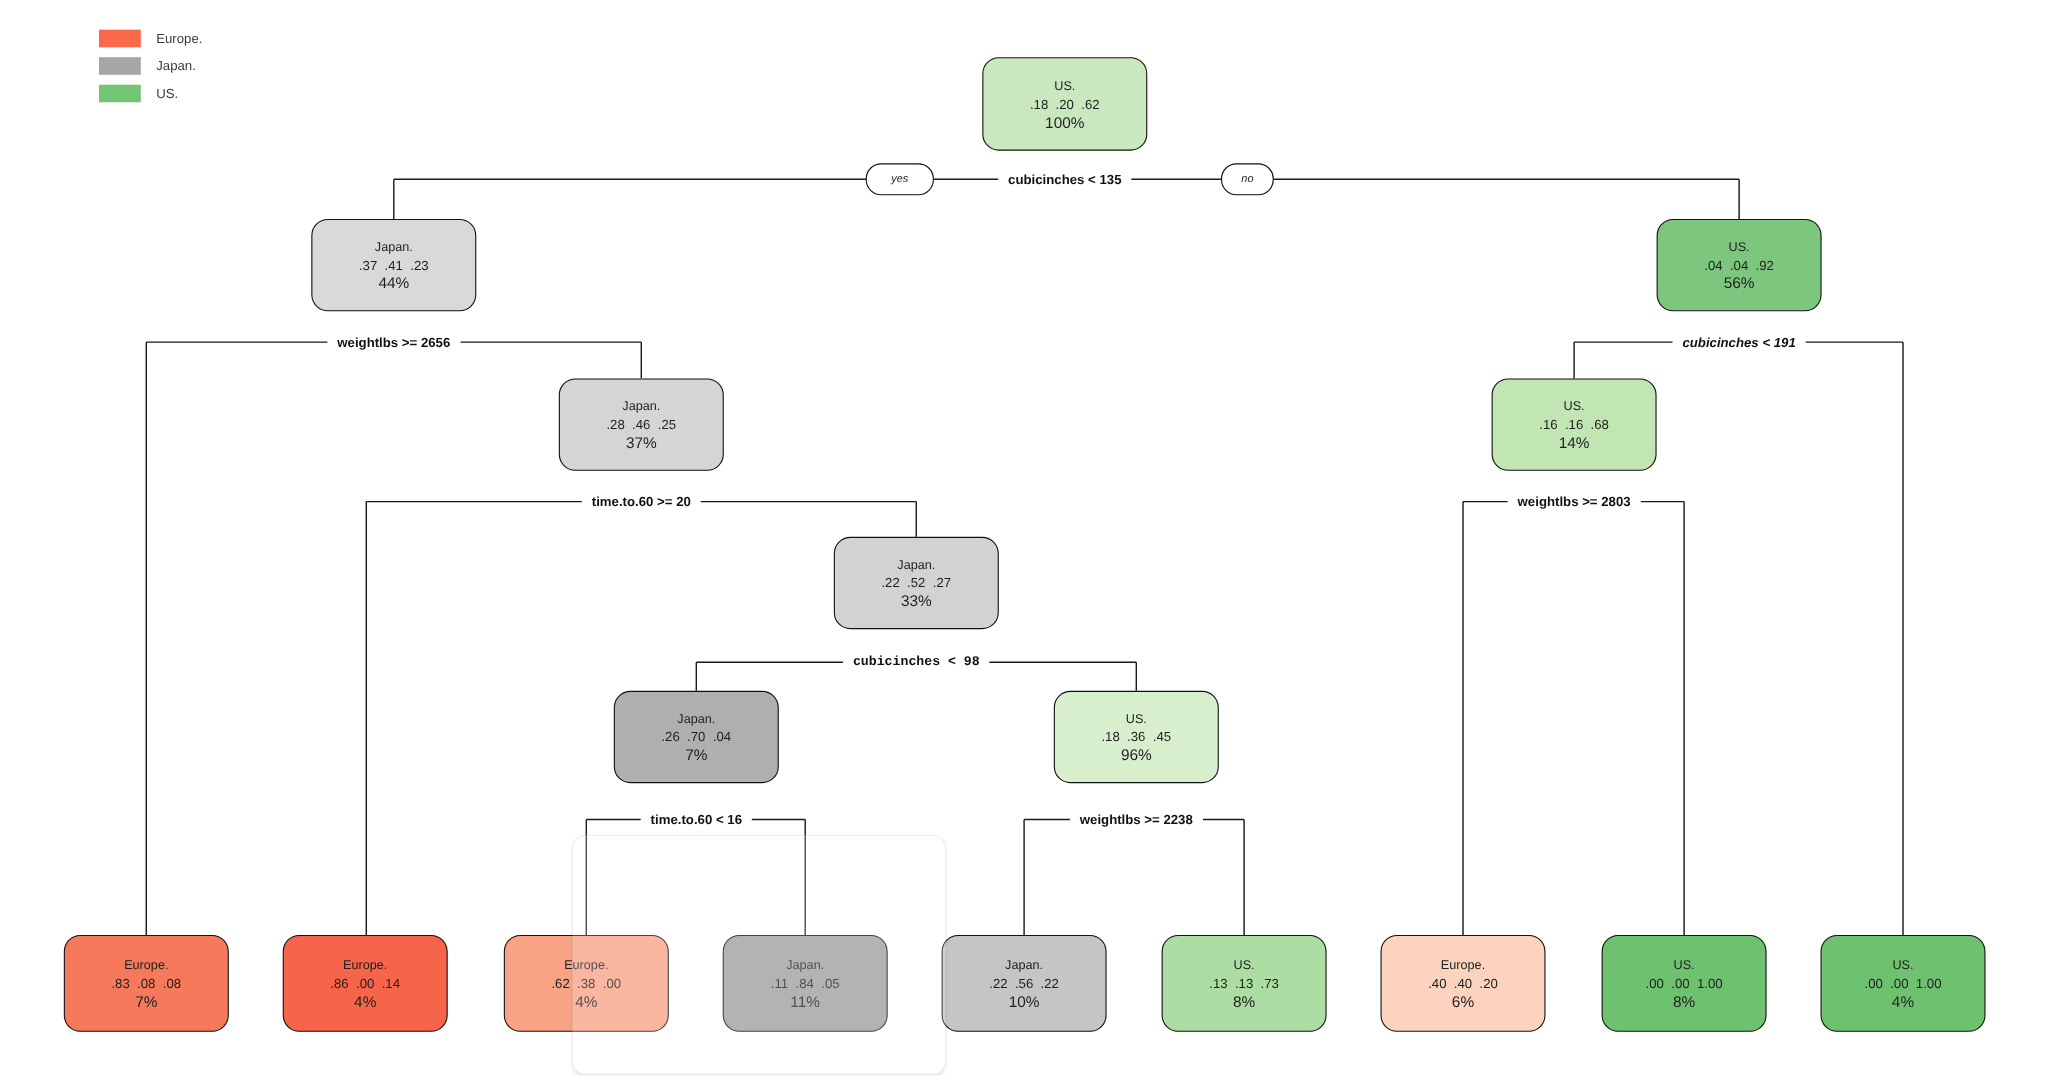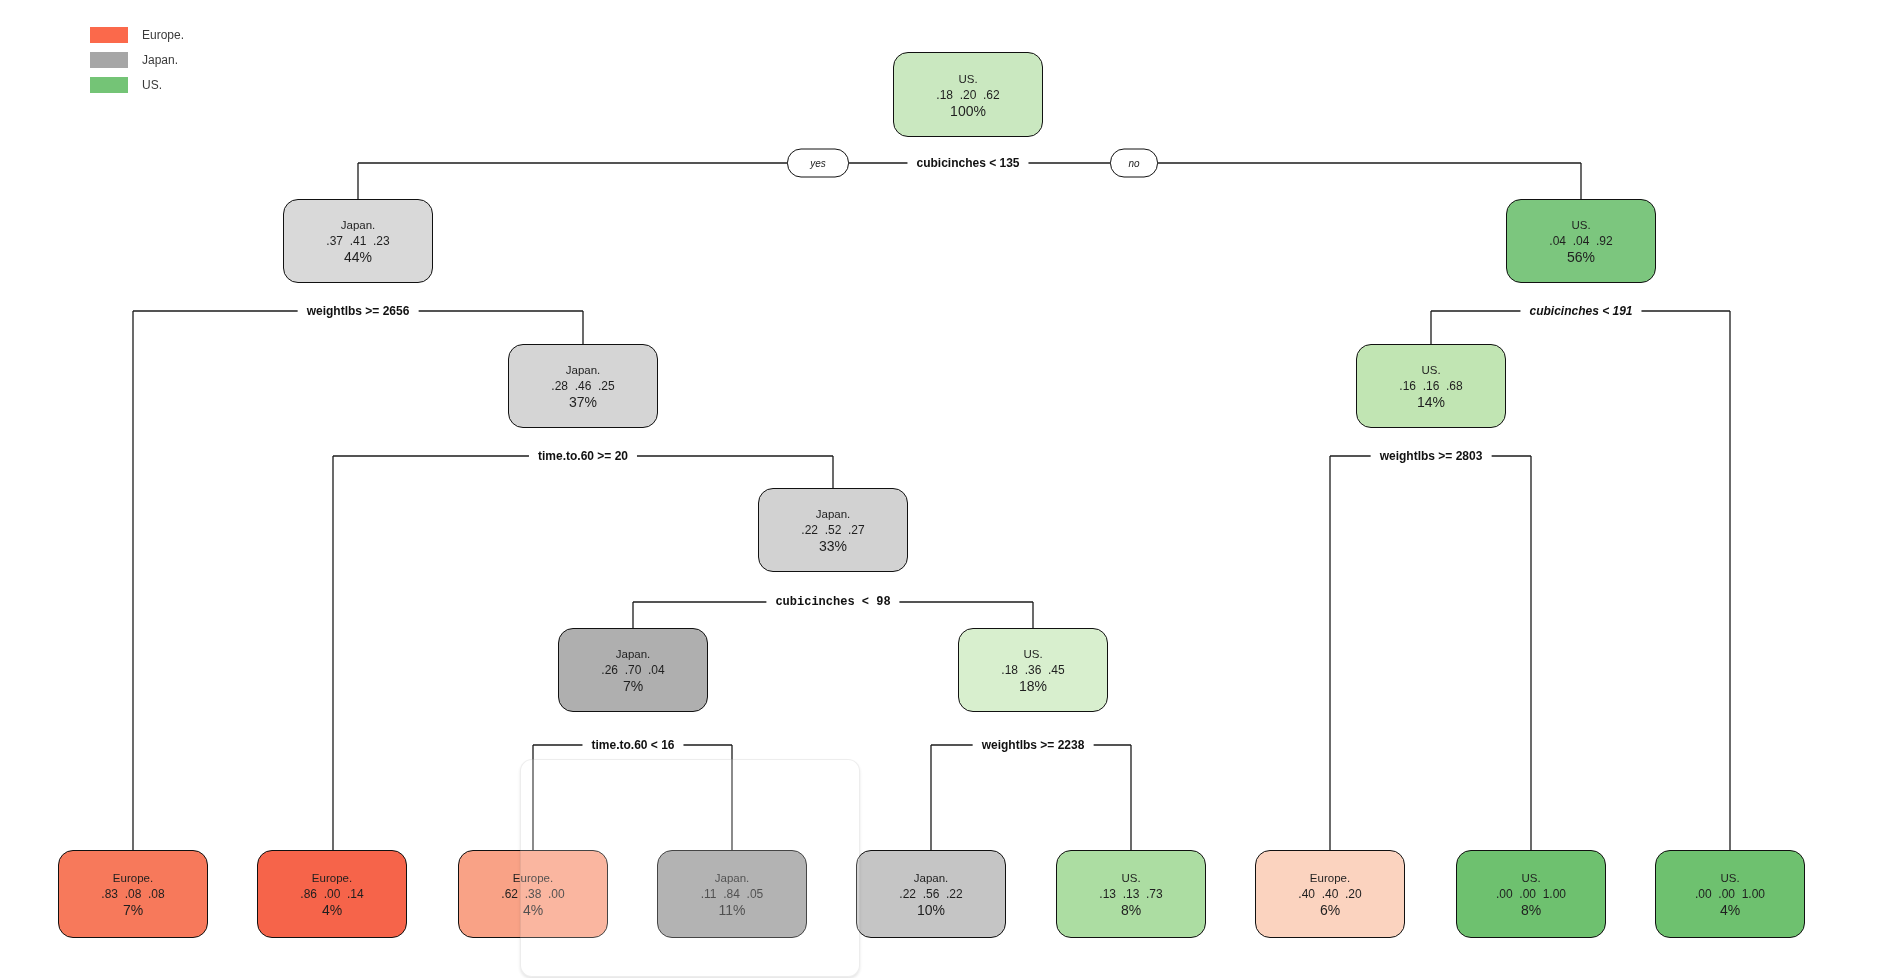--- a/index.html
+++ b/index.html
@@ -104,21 +104,21 @@
         <div class="pct">33%</div>
       </div>
       <div class="tree-node" style="left: 558px; top: 628px; width: 150px; height: 84px; background: rgb(175, 175, 175);">
         <div class="cls">Japan.</div>
         <div class="vals">.26  .70  .04</div>
         <div class="pct">7%</div>
       </div>
       <div class="tree-node" style="left: 958px; top: 628px; width: 150px; height: 84px; background: rgb(216, 239, 206);">
         <div class="cls">US.</div>
         <div class="vals">.18  .36  .45</div>
-        <div class="pct">18%</div>
+        <div class="pct">96%</div>
       </div>
       <div class="tree-node" style="left: 58px; top: 850px; width: 150px; height: 88px; background: rgb(247, 121, 91);">
         <div class="cls">Europe.</div>
         <div class="vals">.83  .08  .08</div>
         <div class="pct">7%</div>
       </div>
       <div class="tree-node" style="left: 257px; top: 850px; width: 150px; height: 88px; background: rgb(246, 100, 74);">
         <div class="cls">Europe.</div>
         <div class="vals">.86  .00  .14</div>
         <div class="pct">4%</div>

